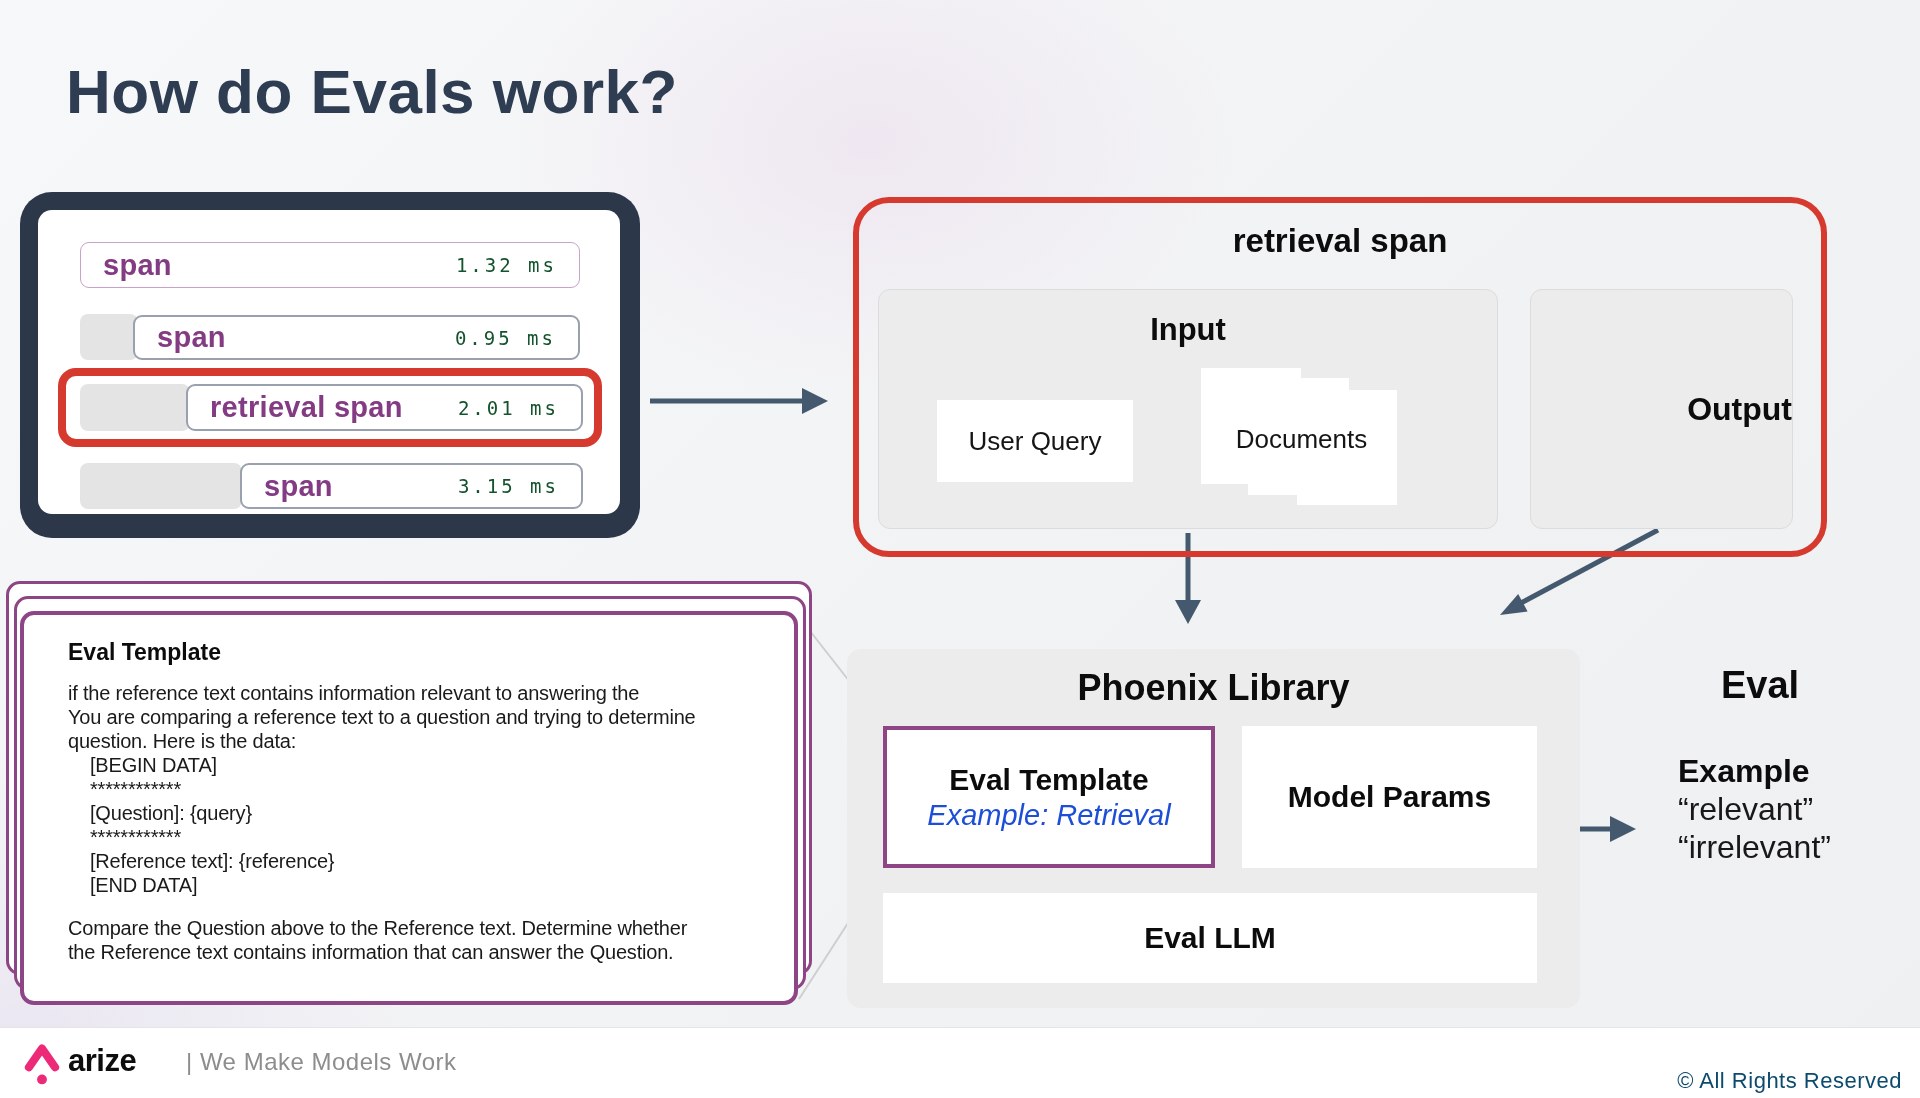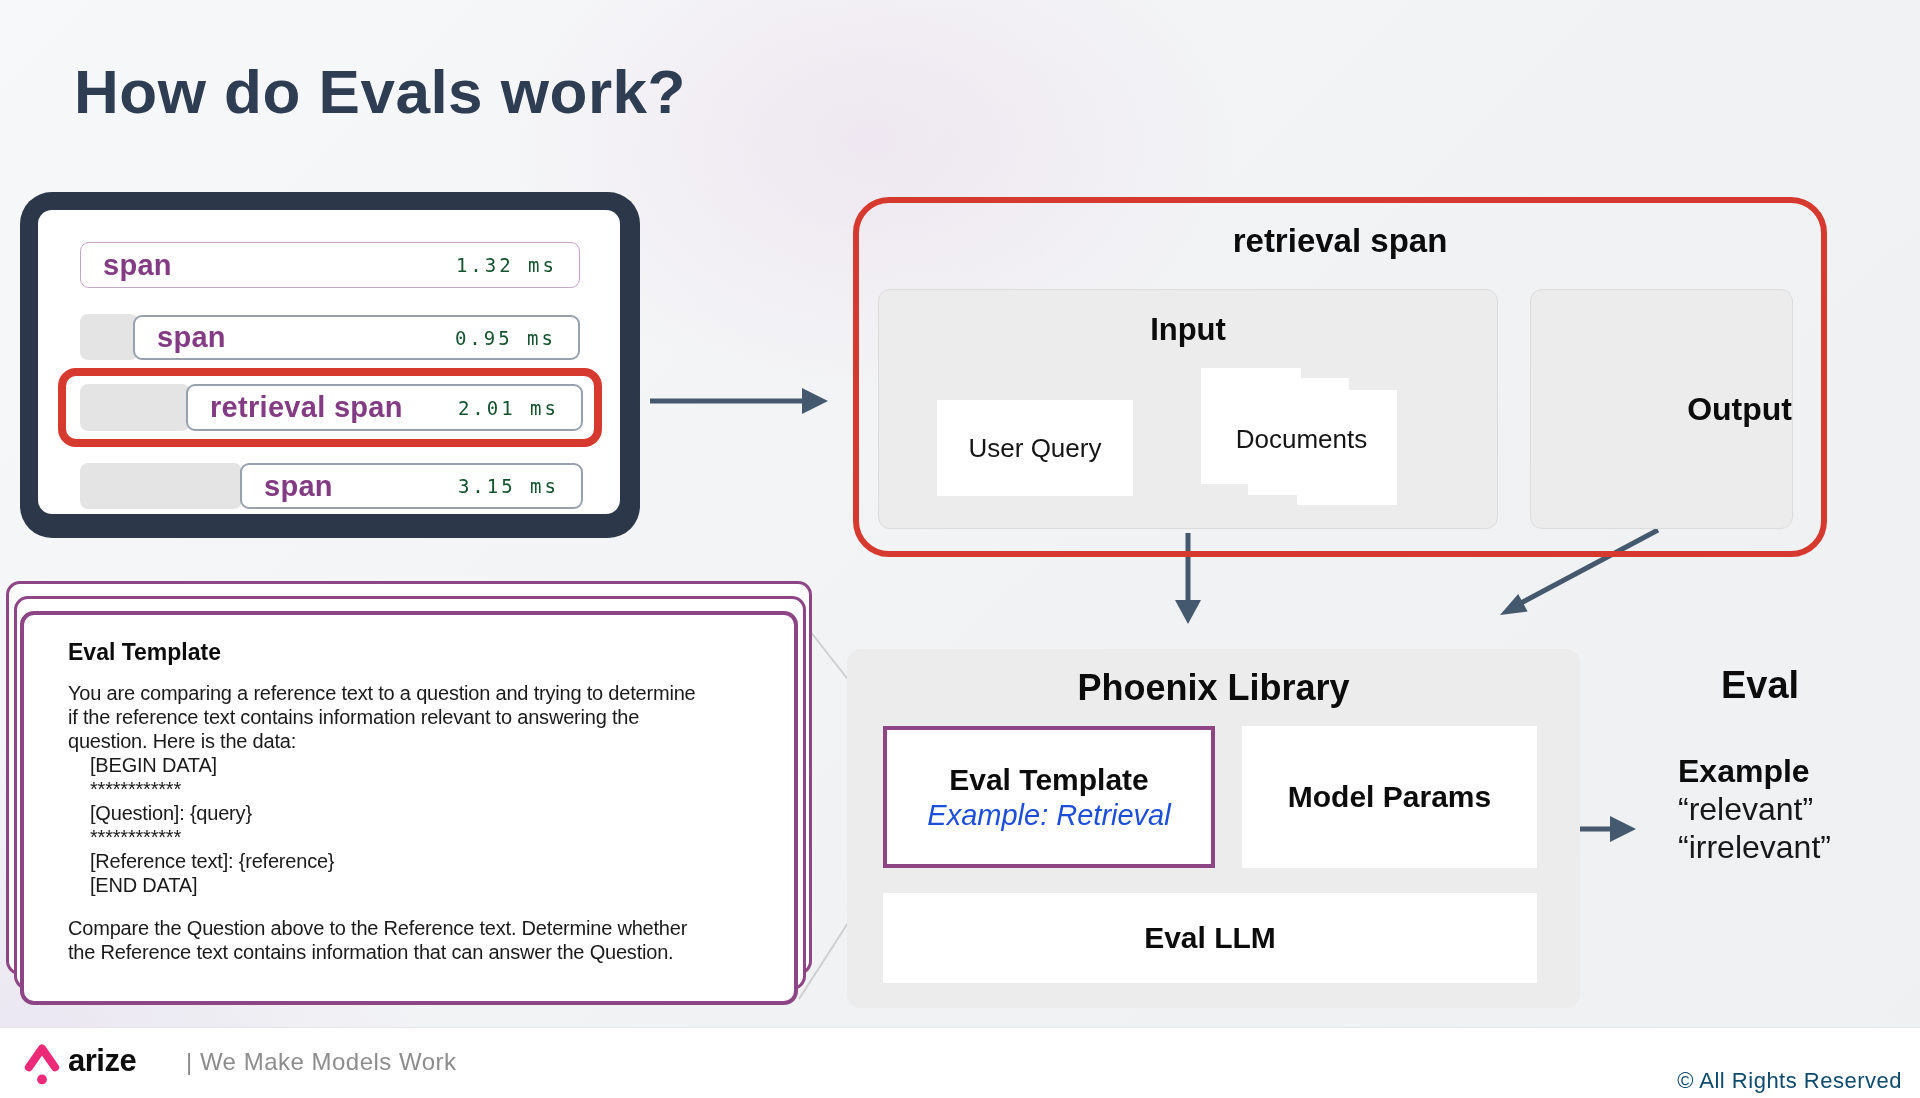--- a/index.html
+++ b/index.html
@@ -7,21 +7,21 @@
   .stage{
     position:relative;width:1920px;height:1098px;overflow:hidden;
     background:
       radial-gradient(520px 360px at 870px 140px, rgba(231,211,233,.40), rgba(231,211,233,0) 70%),
       radial-gradient(560px 420px at 30px 1040px, rgba(223,213,236,.45), rgba(223,213,236,0) 70%),
       linear-gradient(135deg,#f7f8f9 0%,#f1f2f4 60%,#eef0f2 100%);
     color:#111;
   }
 
   
-  .slide-title{position:absolute;left:66px;top:56px;font-size:62px;font-weight:700;color:#2e3d52;letter-spacing:.5px;margin-left:8px;}
+  .slide-title{position:absolute;left:66px;top:56px;font-size:62px;font-weight:700;color:#2e3d52;letter-spacing:.5px;}
 
   
   .tablet{position:absolute;left:20px;top:192px;width:620px;height:346px;background:#2c3849;border-radius:32px;box-sizing:border-box;}
   .tablet-screen{position:absolute;left:18px;top:18px;width:582px;height:304px;background:#fff;border-radius:14px;}
   .indent-block{position:absolute;background:#e4e4e4;border-radius:8px;}
   .span-bar{position:absolute;background:#fff;border:2px solid #99a0ae;border-radius:9px;box-sizing:border-box;
             display:flex;align-items:center;justify-content:space-between;padding:0 22px;}
   .span-bar.first{border-color:#c7a3c7;border-width:1.5px;}
   .span-label{font-weight:700;font-size:29px;color:#833b83;letter-spacing:.3px;}
   .span-ms{font-family:"DejaVu Sans Mono",monospace;font-size:19px;color:#14532d;letter-spacing:3px;}
@@ -29,21 +29,21 @@
 
   
   .span-annotation{position:absolute;left:1090px;top:136px;width:440px;text-align:center;font-size:33px;font-style:italic;color:#181818;letter-spacing:.5px;}
 
   
   .red-frame{position:absolute;left:853px;top:197px;width:974px;height:360px;border:6px solid #d6392e;border-radius:36px;box-sizing:border-box;}
   .red-frame-title{position:absolute;left:853px;top:222px;width:974px;text-align:center;font-size:33px;font-weight:700;color:#0c0c0c;}
 
   .input-panel{position:absolute;left:878px;top:289px;width:620px;height:240px;background:#ececec;border:1px solid #dcdcdc;border-radius:12px;box-sizing:border-box;}
   .input-title{position:absolute;left:0;top:22px;width:100%;text-align:center;font-size:31px;font-weight:700;color:#0c0c0c;}
-  .user-query-box{position:absolute;left:58px;top:110px;width:196px;height:96px;background:#fff;display:flex;align-items:center;justify-content:center;font-size:26px;color:#151515;}
+  .user-query-box{position:absolute;left:58px;top:110px;width:196px;height:82px;background:#fff;display:flex;align-items:center;justify-content:center;font-size:26px;color:#151515;}
   .doc-page{position:absolute;background:#fff;}
   .doc-label{position:absolute;left:255px;top:134px;width:335px;text-align:center;font-size:26px;color:#151515;z-index:3;}
   .output-panel{position:absolute;left:1530px;top:289px;width:263px;height:240px;background:#ececec;border:1px solid #dcdcdc;border-radius:12px;box-sizing:border-box;display:flex;align-items:center;justify-content:flex-end;}
   .output-title{font-size:32px;font-weight:700;color:#0c0c0c;}
 
   
   .phoenix{position:absolute;left:847px;top:649px;width:733px;height:359px;background:#ececec;border-radius:14px;}
   .phoenix-title{position:absolute;left:0;top:18px;width:100%;text-align:center;font-size:36px;font-weight:700;color:#0c0c0c;}
   .tpl-box{position:absolute;left:36px;top:77px;width:332px;height:142px;background:#fff;border:4px solid #8e4585;box-sizing:border-box;
            display:flex;flex-direction:column;align-items:center;justify-content:center;}
@@ -168,22 +168,22 @@
     <div class="example-label">Example</div>
     <div>“relevant”</div>
     <div>“irrelevant”</div>
   </div>
 
   <div class="prompt-stack">
     <div class="stack-sheet back"></div>
     <div class="stack-sheet mid"></div>
     <div class="prompt-card">
       <div class="card-title">Eval Template</div>
+      <div class="card-line">if the reference text contains information relevant to answering the</div>
       <div class="card-line">You are comparing a reference text to a question and trying to determine</div>
-      <div class="card-line">if the reference text contains information relevant to answering the</div>
       <div class="card-line">question. Here is the data:</div>
       <div class="card-line indent">[BEGIN DATA]</div>
       <div class="card-line indent">************</div>
       <div class="card-line indent">[Question]: {query}</div>
       <div class="card-line indent">************</div>
       <div class="card-line indent">[Reference text]: {reference}</div>
       <div class="card-line indent">[END DATA]</div>
       <div class="card-line para">Compare the Question above to the Reference text. Determine whether</div>
       <div class="card-line">the Reference text contains information that can answer the Question.</div>
     </div>

